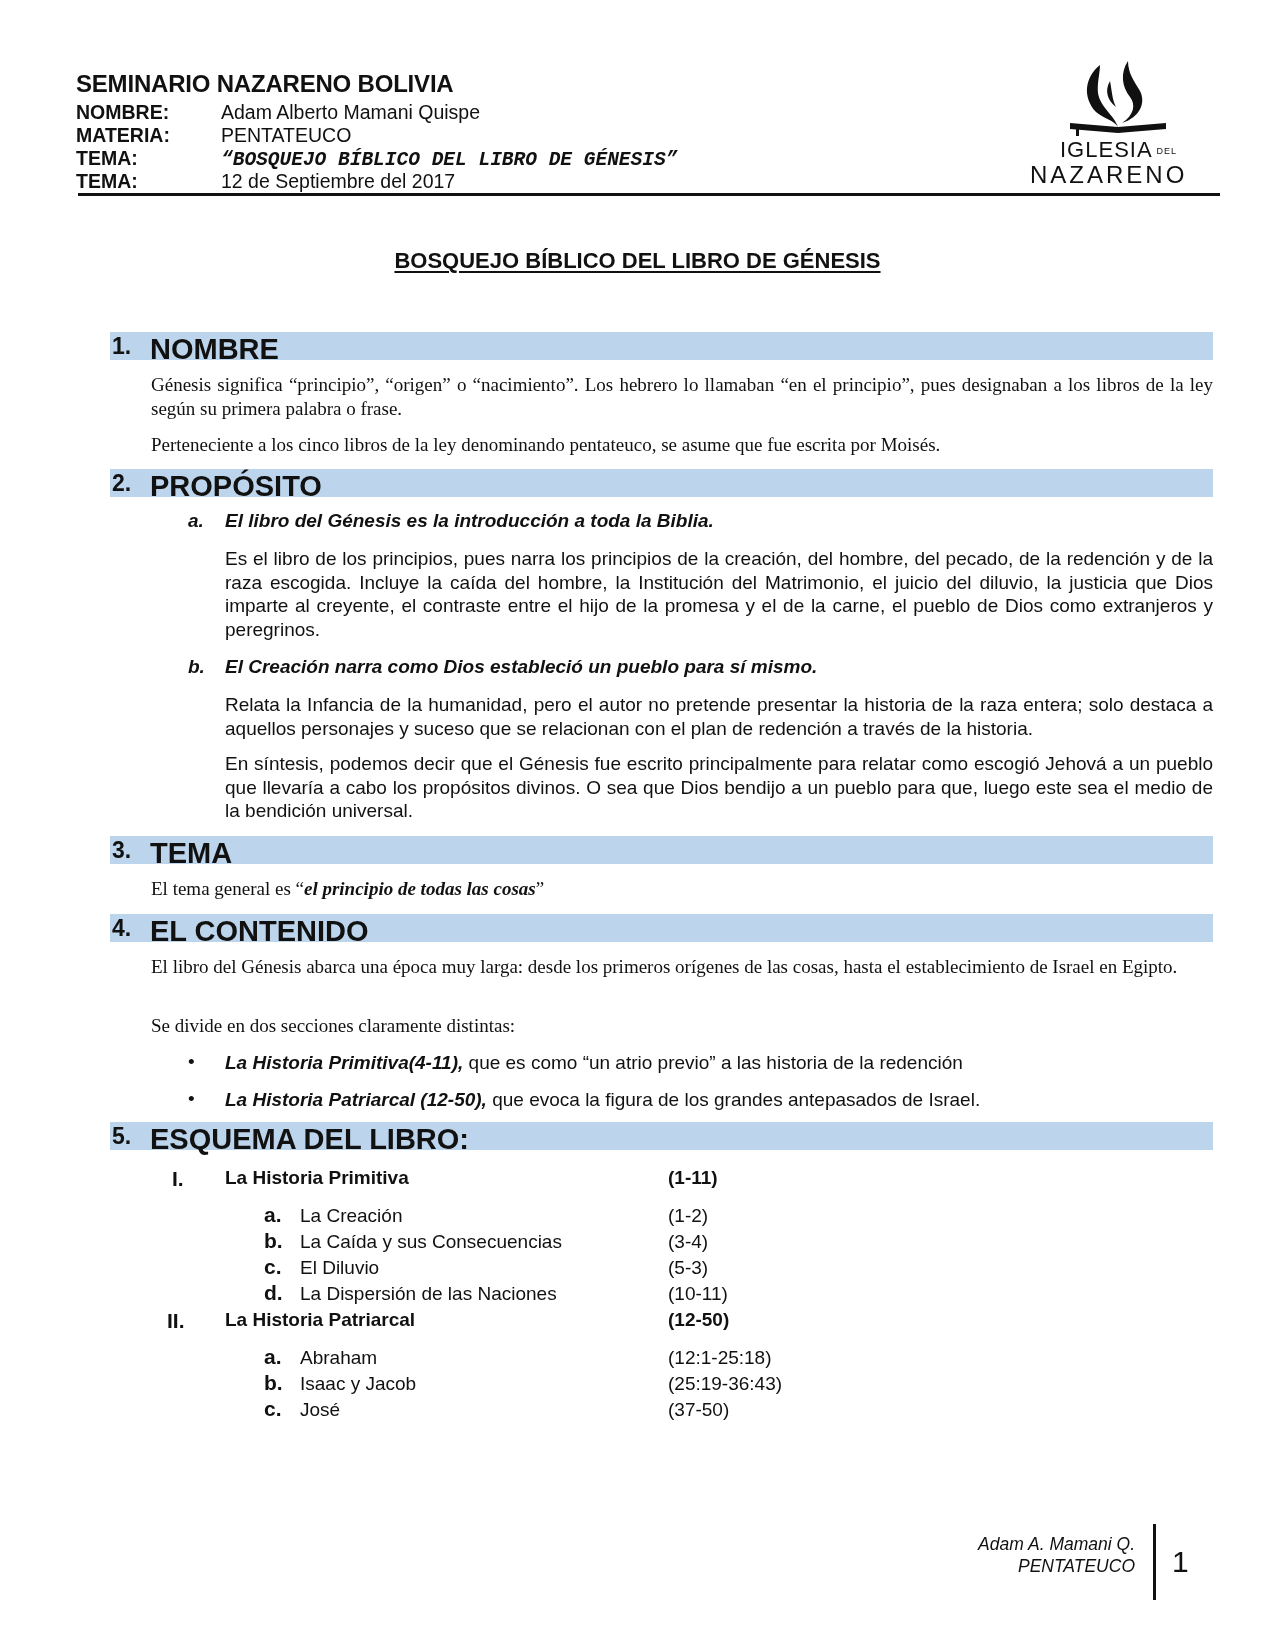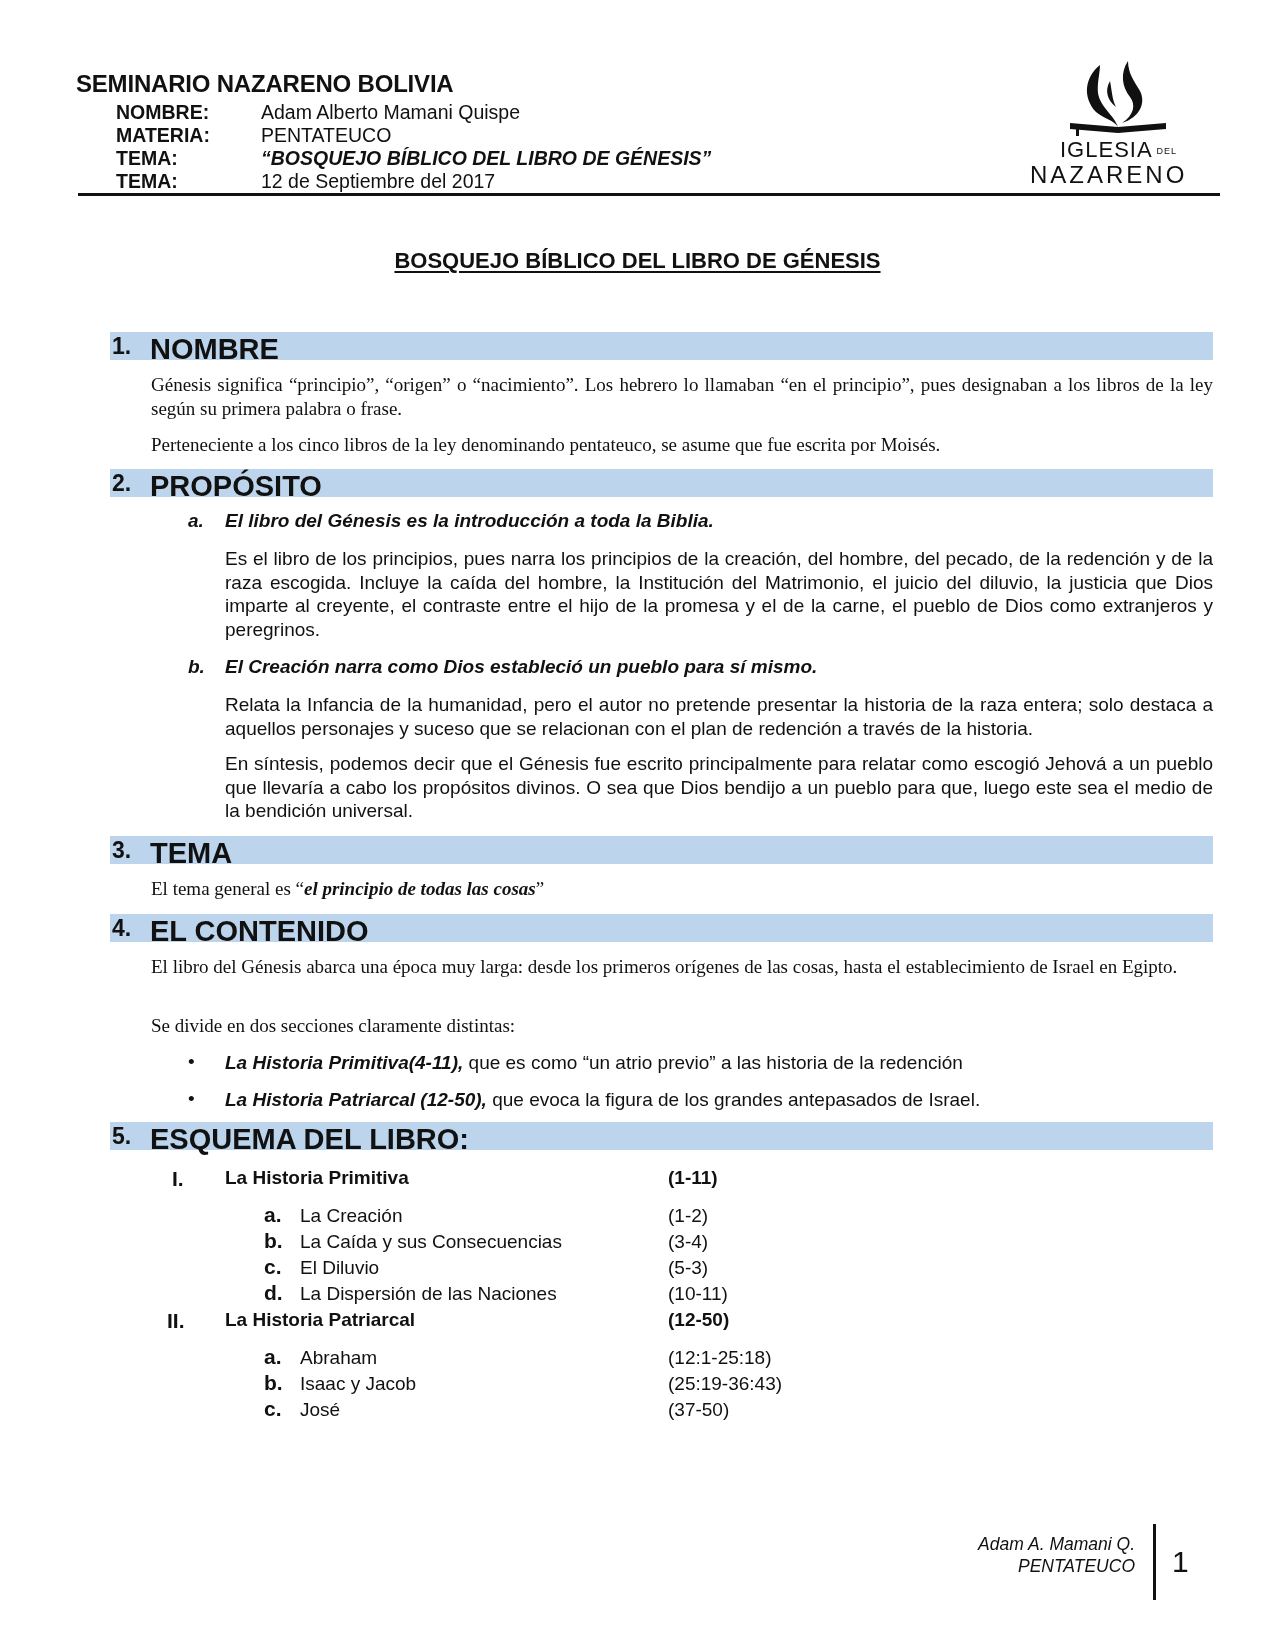--- a/index.html
+++ b/index.html
@@ -4,23 +4,23 @@
 <style>
   html, body { margin: 0; padding: 0; background: #ffffff; }
   body {
     width: 1275px; height: 1651px; position: relative; overflow: hidden;
     font-family: "Liberation Sans", sans-serif; color: #111;
   }
   .abs { position: absolute; }
 
   
   .hdr-title { left: 76px; top: 70px; font-size: 24px; font-weight: bold; letter-spacing: -0.2px; }
-  .hdr-row { left: 76px; font-size: 19.5px; line-height: 24px; margin-left: 40px; }
+  .hdr-row { left: 76px; font-size: 19.5px; line-height: 24px; }
   .hdr-row .lbl { display: inline-block; width: 145px; font-weight: bold; }
-  .hdr-row .val.italic-bold { font-style: italic; font-weight: bold; }
+  .hdr-row .val.italic-bold { font-style: italic; font-weight: bold; font-family: Liberation Mono, monospace; }
   .hdr-rule { left: 78px; top: 193px; width: 1142px; height: 3px; background: #111; }
 
   .logo { left: 1030px; top: 57px; width: 175px; height: 140px; }
   .logo-text1 { position: absolute; left: 30px; top: 80px; font-size: 22px; letter-spacing: 1px; }
   .logo-text1 small { font-size: 9px; vertical-align: middle; margin-left: 4px; }
   .logo-text2 { position: absolute; left: 0; top: 104px; font-size: 24px; letter-spacing: 3px; }
 
   
   .doc-title { left: 0; width: 1275px; top: 248px; text-align: center; font-size: 22px; font-weight: bold; }
   .doc-title span { text-decoration: underline; text-decoration-thickness: 2px; text-underline-offset: 3px; }

